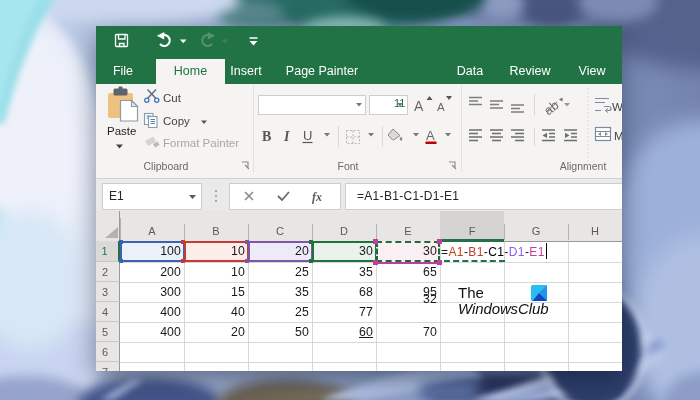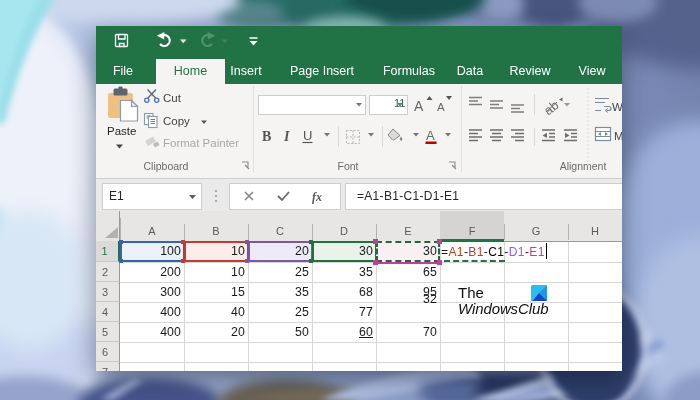--- a/index.html
+++ b/index.html
@@ -104,22 +104,21 @@
       <path d="M119.2,9.8 L111.7,5.9 L111.8,13.4 Z" fill="#55916f"></path>
       <path d="M125.5,13.5 l6.5,0 -3.25,3.8 z" fill="#437f5e"></path>
 
       <path d="M153.5,12 h8" stroke="#fff" stroke-width="1.5"></path>
       <path d="M153.5,15 l8,0 -4,4.4 z" fill="#fff"></path>
     </svg>
     <div id="tabs"></div>
     <div id="hometab">Home</div>
     <div class="tab" style="left:9px;width:36px;">File</div>
     <div class="tab" style="left:128px;width:44px;">Insert</div>
-    <div class="tab" style="left:185px;width:82px;">Page Insert</div>
-    <div class="tab" style="left:282px;width:62px;">Formulas</div>
+    <div class="tab" style="left:185px;width:82px;">Page Painter</div>
     <div class="tab" style="left:354px;width:40px;">Data</div>
     <div class="tab" style="left:407px;width:54px;">Review</div>
     <div class="tab" style="left:472px;width:48px;">View</div>
 
     <div id="ribbon"></div>
 
     <div class="rtext" style="left:11px;top:99px;color:#262626;">Paste</div>
     <div class="rtext" style="left:67px;top:66px;">Cut</div>
     <div class="rtext" style="left:67px;top:89px;">Copy</div>
     <div class="rtext gray" style="left:67px;top:111px;">Format Painter</div>

